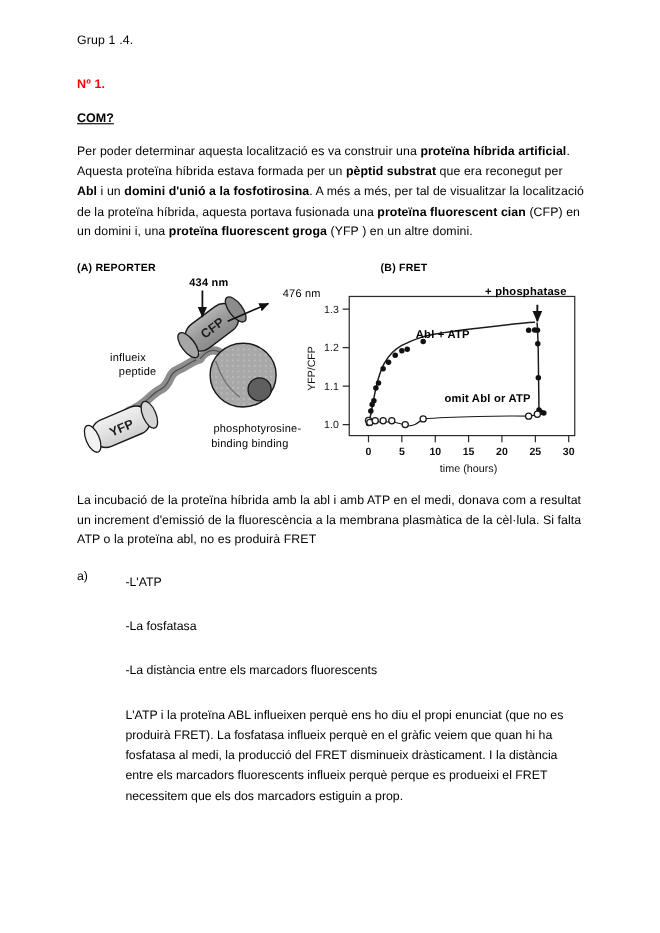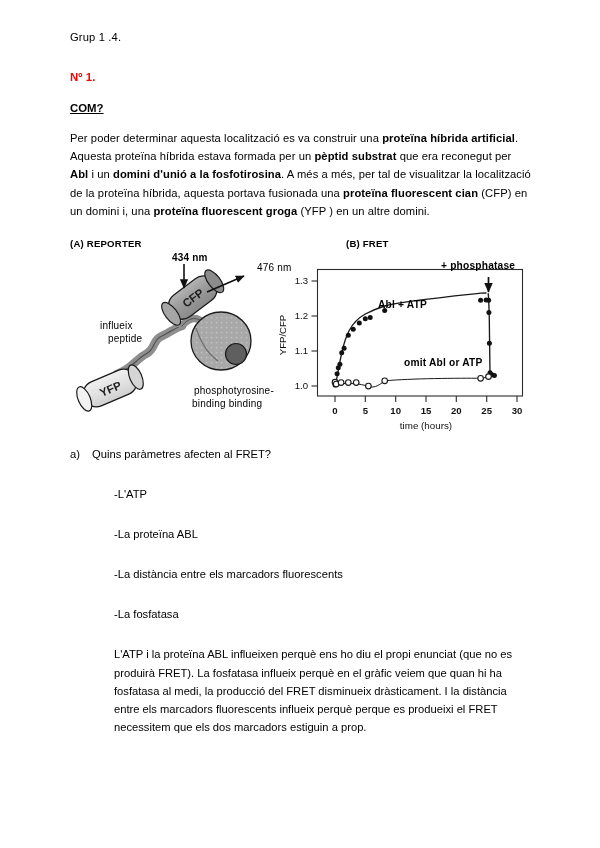--- a/index.html
+++ b/index.html
@@ -272,26 +272,25 @@
       <div class="panel-label" style="left:38px; top:97px; font-weight:normal; font-size:10px;">peptide</div>
 
       <div class="panel-label" style="left:112px; top:149px; font-weight:normal; font-size:10px;margin-left:12px;">phosphotyrosine-</div>
       <div class="panel-label" style="left:122px; top:162px; font-weight:normal; font-size:10px;">binding binding</div>
 
       <div class="panel-label" style="left:371px; top:24px; font-size:10.2px;">+ phosphatase</div>
       <div class="panel-label" style="left:308px; top:63px; font-size:10.2px;">Abl + ATP</div>
       <div class="panel-label" style="left:314px; top:121px; font-size:10.2px;margin-left:20px;">omit Abl or ATP</div>
     </div>
 
+    <p class="para">La incubació de la proteïna híbrida amb la abl i amb ATP en el medi, donava com a resultat un increment d'emissió de la fluorescència a la membrana plasmàtica de la cèl·lula. Si falta ATP o la proteïna abl, no es produirà FRET</p>
 
     <div class="q-item">
       <span class="q-marker">a)</span>
-      <span>Quins paràmetres afecten al FRET?</span>
     </div>
 
     <div class="ans">-L'ATP</div>
-    <div class="ans">-La proteïna ABL</div>
+    <div class="ans">-La fosfatasa</div>
     <div class="ans">-La distància entre els marcadors fluorescents</div>
-    <div class="ans">-La fosfatasa</div>
 
     <p class="final-para">L'ATP  i la proteïna ABL influeixen perquè ens ho diu el propi enunciat (que no es produirà FRET). La fosfatasa influeix perquè en el gràfic veiem  que quan hi ha fosfatasa al medi, la producció del FRET disminueix dràsticament. I la distància entre els marcadors fluorescents influeix perquè perque es produeixi el FRET necessitem que els dos marcadors estiguin a prop.</p>
   </div>
 </div>
 
 </body></html>

